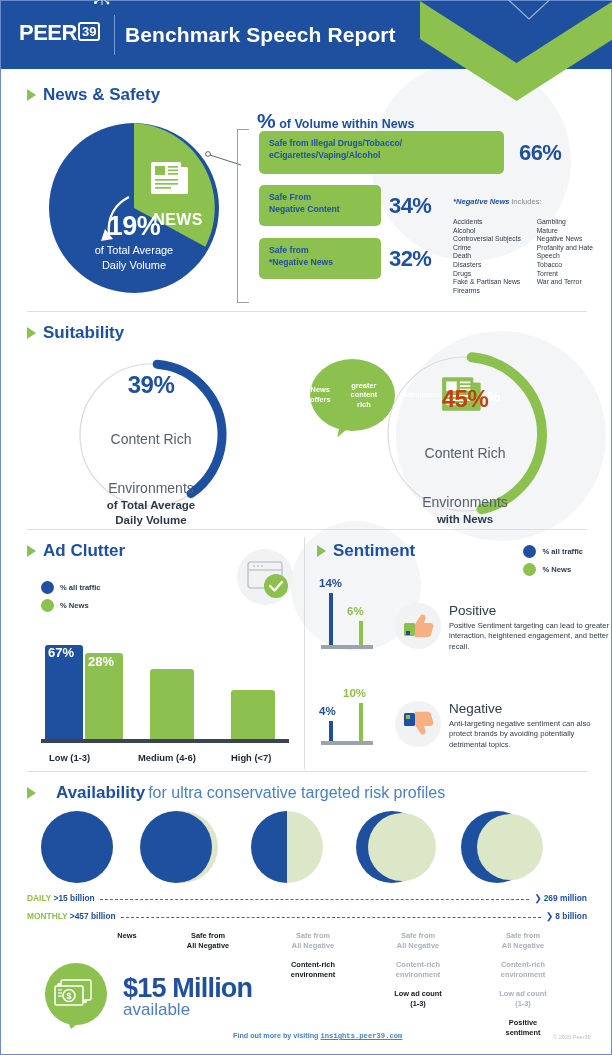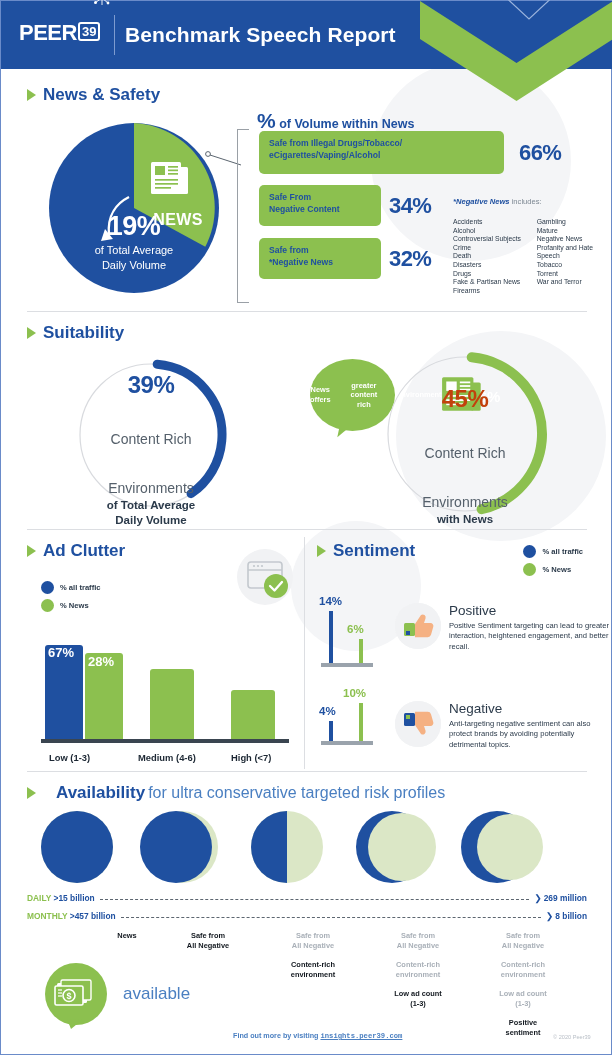--- a/index.html
+++ b/index.html
@@ -386,21 +386,21 @@
       <div class="legend-row">
         <span class="legend-dot" style="background:#1f50a0;"></span>
         <span class="legend-lbl">% all traffic</span>
       </div>
       <div class="legend-row">
         <span class="legend-dot" style="background:#8cc04f;"></span>
         <span class="legend-lbl">% News</span>
       </div>
     </div>
 
-    <div style="position:absolute;left:2px;top:54px;width:64px;height:78px;">
+    <div style="position:absolute;left:2px;top:36px;width:64px;height:78px;">
       <div class="sent-val" style="left:0px;top:0px;color:#1f50a0;">14%</div>
       <div style="position:absolute;left:10px;top:16px;width:3.5px;height:52px;background:#1f50a0;"></div>
       <div class="sent-val" style="left:28px;top:28px;color:#8cc04f;">6%</div>
       <div style="position:absolute;left:40px;top:44px;width:3.5px;height:24px;background:#8cc04f;"></div>
       <div style="position:absolute;left:2px;top:68px;width:52px;height:3.5px;background:#9aa3ac;"></div>
     </div>
     <div class="sent-circle" style="left:78px;top:62px;">
       <svg width="46" height="46" viewBox="0 0 46 46">
         <circle cx="23" cy="23" r="23" fill="#f1f2f4"></circle>
         <rect x="9" y="20" width="11" height="13" rx="1.5" fill="#8cc04f"></rect>
@@ -522,20 +522,21 @@
       <rect x="16" y="20" width="30" height="20" rx="1.5" fill="#fff"></rect>
       <rect x="20" y="17" width="30" height="20" rx="1.5" fill="#8cc04f" stroke="#fff" stroke-width="1.4"></rect>
       <rect x="14" y="23" width="28" height="19" rx="1.5" fill="#8cc04f" stroke="#fff" stroke-width="1.6"></rect>
       <circle cx="28" cy="32.5" r="6" fill="none" stroke="#fff" stroke-width="1.6"></circle>
       <text x="28" y="36" font-size="9" fill="#fff" text-anchor="middle" font-family="Liberation Sans, sans-serif" font-weight="bold">$</text>
       <line x1="17" y1="27" x2="21" y2="27" stroke="#fff" stroke-width="1.2"></line>
       <line x1="17" y1="30" x2="21" y2="30" stroke="#fff" stroke-width="1.2"></line>
       <line x1="17" y1="33" x2="21" y2="33" stroke="#fff" stroke-width="1.2"></line>
     </svg>
     <div>
+      <div class="money-big">$15 Million</div>
       <div class="money-sub">available</div>
     </div>
   </div>
 
   <div class="foot" style="left:232px;top:1030px;">
     <span>Find out more by visiting </span><u>insights.peer39.com</u>
   </div>
   <div class="copy" style="left:552px;top:1033px;">© 2020 Peer39</div>
 
 </div>

